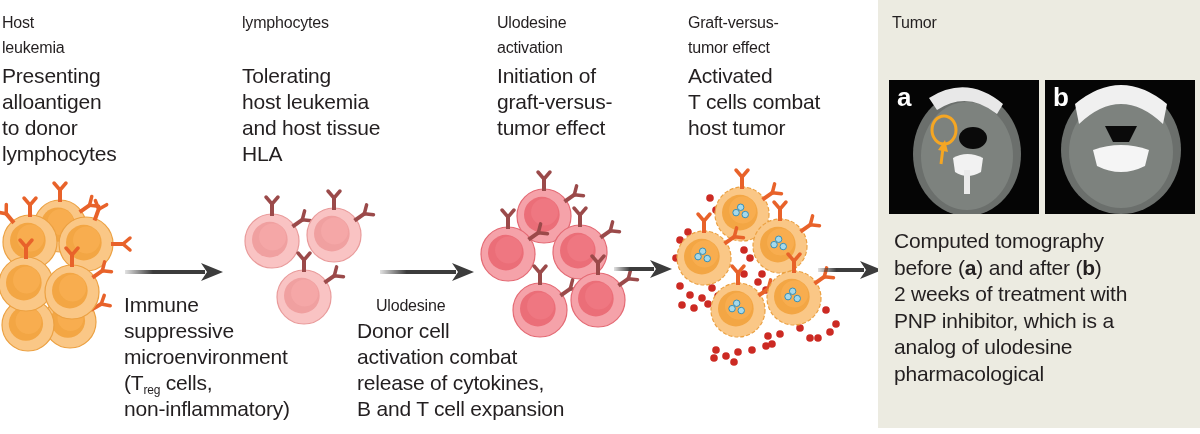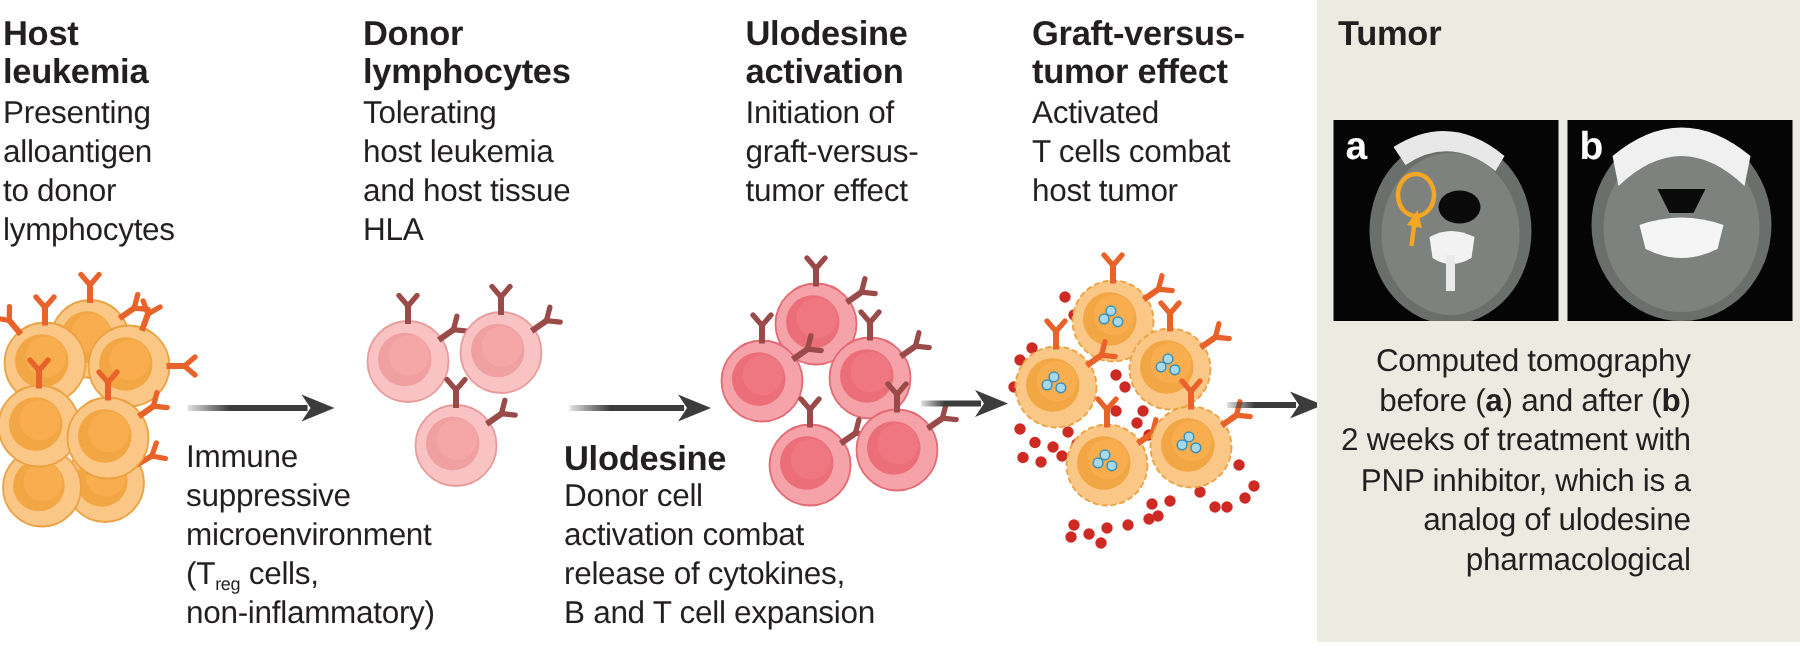--- a/index.html
+++ b/index.html
@@ -1,21 +1,21 @@
 <!DOCTYPE html>
 <html><head>
 <meta charset="utf-8">
 <style>
   html, body { margin: 0; padding: 0; background: #ffffff; }
   body { width: 1200px; height: 434px; position: relative; overflow: hidden;
          font-family: "Liberation Sans", "DejaVu Sans", sans-serif; color: #231f20; }
   .abs { position: absolute; }
-  .title { font-weight: bold; font-size: 23px; line-height: 25px; letter-spacing: -0.2px; }
+  .title { font-weight: normal; font-size: 16px; line-height: 25px; letter-spacing: -0.2px; }
   .desc { font-size: 21px; line-height: 26px; letter-spacing: -0.2px; }
-  .panel { position: absolute; left: 878px; top: 0; width: 322px; height: 428px; background: #ecebe1; text-align: right; }
+  .panel { position: absolute; left: 878px; top: 0; width: 322px; height: 428px; background: #ecebe1; }
   svg { position: absolute; overflow: visible; }
   .ct { position: absolute; background: #050505; overflow: hidden; }
   .ct-label { position: absolute; left: 8px; top: 2px; color: #fff; font-weight: bold; font-size: 26px; line-height: 30px; }
   sub { font-size: 12px; vertical-align: -4px; line-height: 0; }
 </style>
 </head>
 <body>
 
 <div class="abs title" style="left:2px; top:10px;">
   <div>Host</div>
@@ -130,21 +130,20 @@
 
 <div class="abs desc" style="left:124px; top:292px;">
   <div>Immune</div>
   <div>suppressive</div>
   <div>microenvironment</div>
   <div><span>(T</span><sub>reg</sub><span> cells,</span></div>
   <div>non-inflammatory)</div>
 </div>
 
 <div class="abs title" style="left:242px; top:10px;">
-  <div>Donor</div>
   <div>lymphocytes</div>
 </div>
 <div class="abs desc" style="left:242px; top:63px;">
   <div>Tolerating</div>
   <div>host leukemia</div>
   <div>and host tissue</div>
   <div>HLA</div>
 </div>
 
 <svg id="donor-cells" style="left:240px; top:195px;" width="140" height="140">
@@ -201,21 +200,21 @@
         <stop offset="0" stop-color="#3c3c3c" stop-opacity="0.15"></stop>
         <stop offset="0.35" stop-color="#3c3c3c"></stop>
         <stop offset="1" stop-color="#3c3c3c"></stop>
       </linearGradient>
   </defs>
   <rect x="0" y="8" width="76" height="4" fill="url(#ag2)"></rect>
   <polygon points="72,1 94,10 72,19 78,10" fill="#3c3c3c"></polygon>
 </svg>
 
 <div class="abs title" style="left:376px; top:293px;">Ulodesine</div>
-<div class="abs desc" style="left:376px; top:318px;">
+<div class="abs desc" style="left:357px; top:318px;">
   <div>Donor cell</div>
   <div>activation combat</div>
   <div>release of cytokines,</div>
   <div>B and T cell expansion</div>
 </div>
 
 <div class="abs title" style="left:497px; top:10px;">
   <div>Ulodesine</div>
   <div>activation</div>
 </div>

